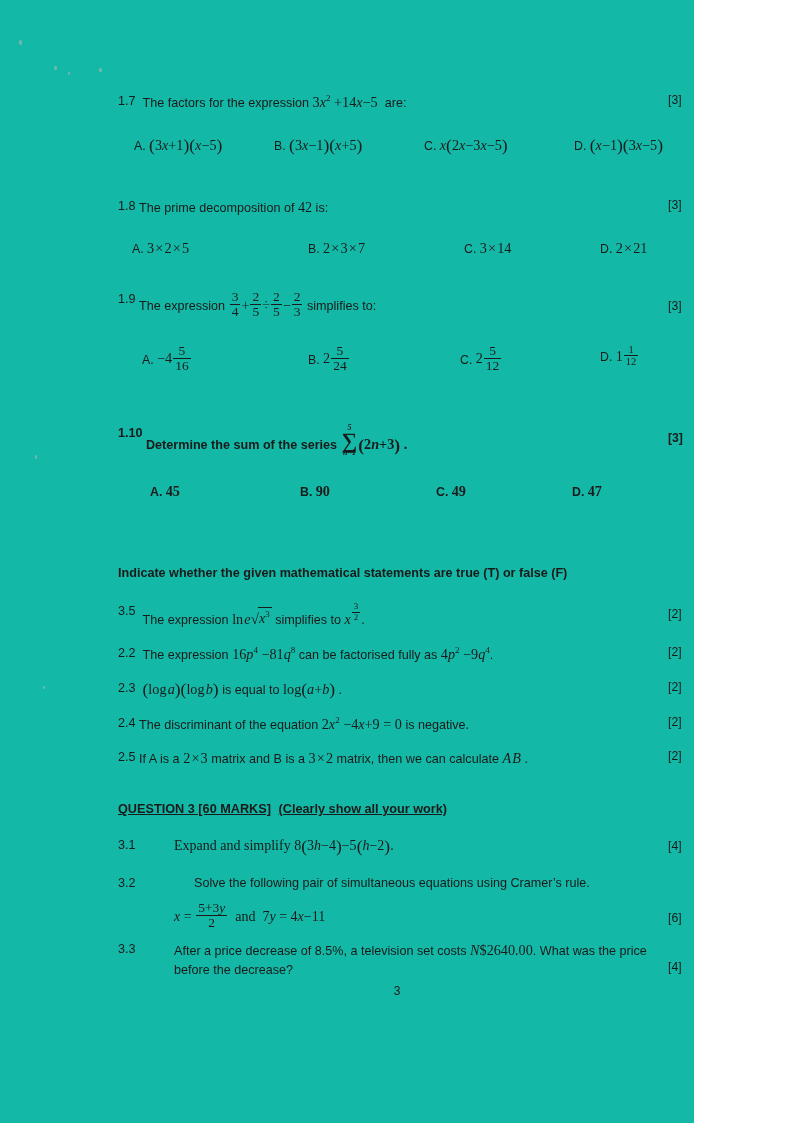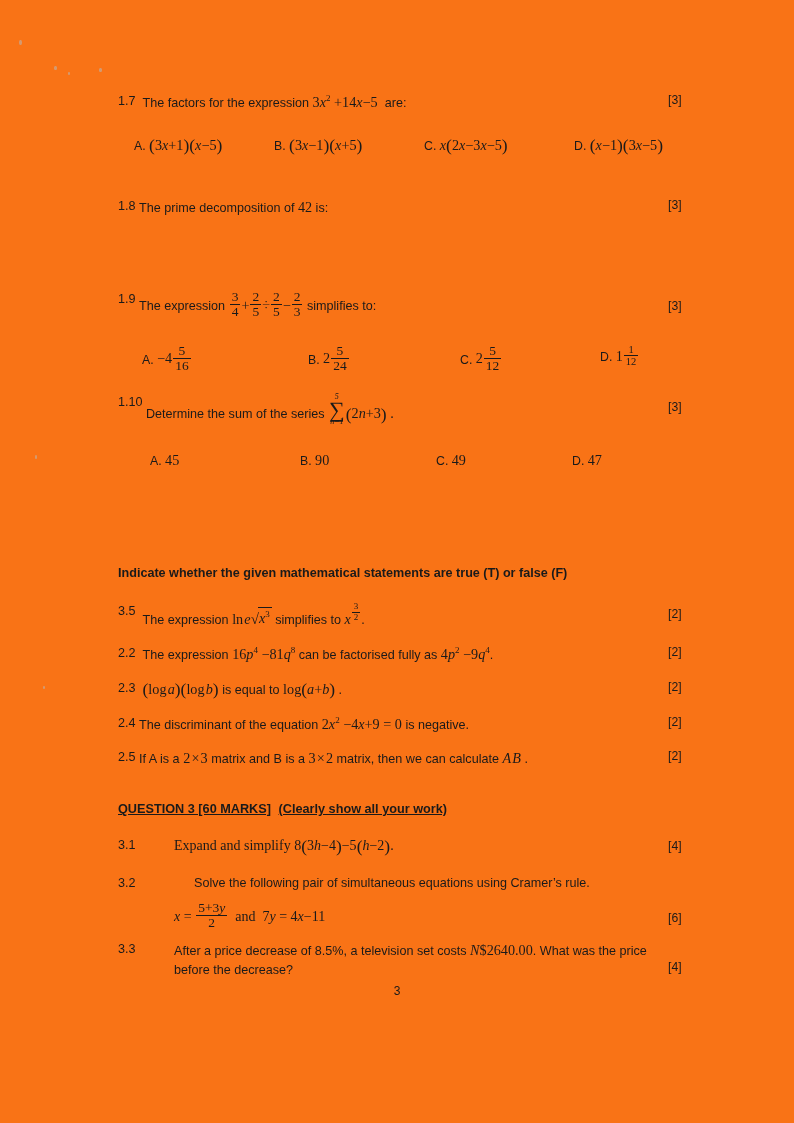--- a/index.html
+++ b/index.html
@@ -6,23 +6,23 @@
     margin: 0;
     padding: 0;
     background: #ffffff;
   }
   body {
     font-family: "Liberation Sans", sans-serif;
     color: #1a1a1a;
   }
   .page {
     position: relative;
-    width: 794px;
+    width: 694px;
     height: 1123px;
-    background: #f97316;
+    background: #14b8a6;
     overflow: hidden;
   }
   
   .speck {
     position: absolute;
     background: #b8b8b8;
     border-radius: 40%;
     opacity: .55;
   }
   .sheet {
@@ -218,20 +218,38 @@
     <div class="abs" style="top:105px;width:576px;">
       <div class="q-row">
         <span class="num">1.8</span>
         <span class="stem">
           &nbsp;The prime decomposition of
           <span class="m">42</span>
           is:
         </span>
         <span class="marks">[3]</span>
       </div>
+      <div class="opts" style="margin-top:22px;padding-left:14px;">
+        <span class="opt" style="width:176px;">
+          <span class="lbl">A.</span>
+          <span class="m">3 × 2 × 5</span>
+        </span>
+        <span class="opt" style="width:156px;">
+          <span class="lbl">B.</span>
+          <span class="m">2 × 3 × 7</span>
+        </span>
+        <span class="opt" style="width:136px;">
+          <span class="lbl">C.</span>
+          <span class="m">3 × 14</span>
+        </span>
+        <span class="opt">
+          <span class="lbl">D.</span>
+          <span class="m">2 × 21</span>
+        </span>
+      </div>
     </div>
 
     <div class="abs" style="top:198px;width:576px;">
       <div class="q-row">
         <span class="num">1.9</span>
         <span class="stem">
           &nbsp;The expression
           <span class="m"><span class="frac"><span class="n">3</span><span class="d">4</span></span>+<span class="frac"><span class="n">2</span><span class="d">5</span></span>÷<span class="frac"><span class="n">2</span><span class="d">5</span></span>−<span class="frac"><span class="n">2</span><span class="d">3</span></span></span>
           simplifies to:
         </span>
@@ -250,21 +268,21 @@
           <span class="lbl">C.</span>
           <span class="m">2<span class="frac"><span class="n">5</span><span class="d">12</span></span></span>
         </span>
         <span class="opt">
           <span class="lbl">D.</span>
           <span class="m">1<span class="frac sm"><span class="n">1</span><span class="d">12</span></span></span>
         </span>
       </div>
     </div>
 
-    <div class="abs" style="top:301px;width:576px;">
+    <div class="abs" style="top:332px;width:576px;font-weight:bold;">
       <div class="q-row">
         <span class="num">1.10</span>
         <span class="stem">
           &nbsp;Determine the sum of the series
           <span class="m"><span class="sum"><span class="top">5</span><span class="sig">∑</span><span class="bot">n=1</span></span><span class="bp">(</span>2<i>n</i>+3<span class="bp">)</span> .</span>
         </span>
         <span class="marks" style="top:6px;">[3]</span>
       </div>
       <div class="opts" style="margin-top:26px;padding-left:32px;">
         <span class="opt" style="width:150px;">

